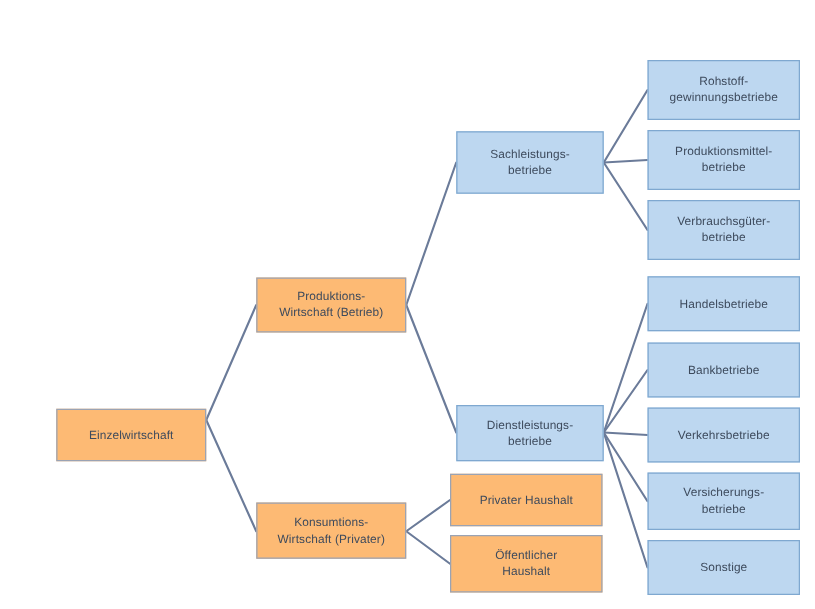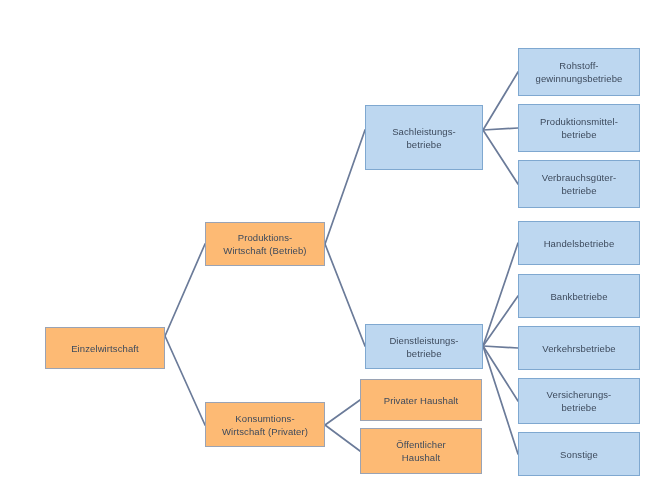--- a/index.html
+++ b/index.html
@@ -78,21 +78,21 @@
         <span class="node-label">Einzelwirtschaft</span>
       </div>
       <div class="node node-grey" style="left: 205px; top: 222px; width: 120px; height: 44px;">
         <span class="node-label">Produktions-
 Wirtschaft (Betrieb)</span>
       </div>
       <div class="node node-grey" style="left: 205px; top: 402px; width: 120px; height: 45px;">
         <span class="node-label">Konsumtions-
 Wirtschaft (Privater)</span>
       </div>
-      <div class="node node-blue" style="left: 365px; top: 105px; width: 118px; height: 65px;">
+      <div class="node node-blue" style="left: 365px; top: 105px; width: 118px; height: 50px;">
         <span class="node-label">Sachleistungs-
 betriebe</span>
       </div>
       <div class="node node-blue" style="left: 365px; top: 324px; width: 118px; height: 45px;">
         <span class="node-label">Dienstleistungs-
 betriebe</span>
       </div>
       <div class="node node-grey" style="left: 360px; top: 379px; width: 122px; height: 42px;">
         <span class="node-label">Privater Haushalt</span>
       </div>

